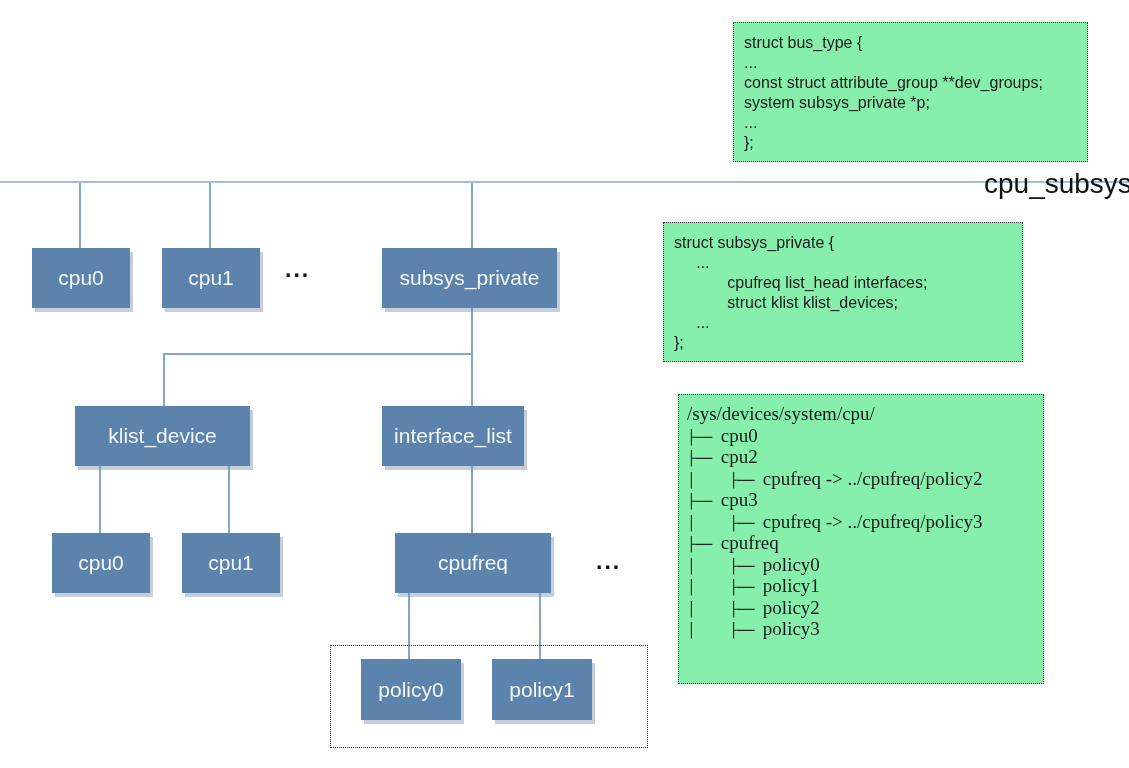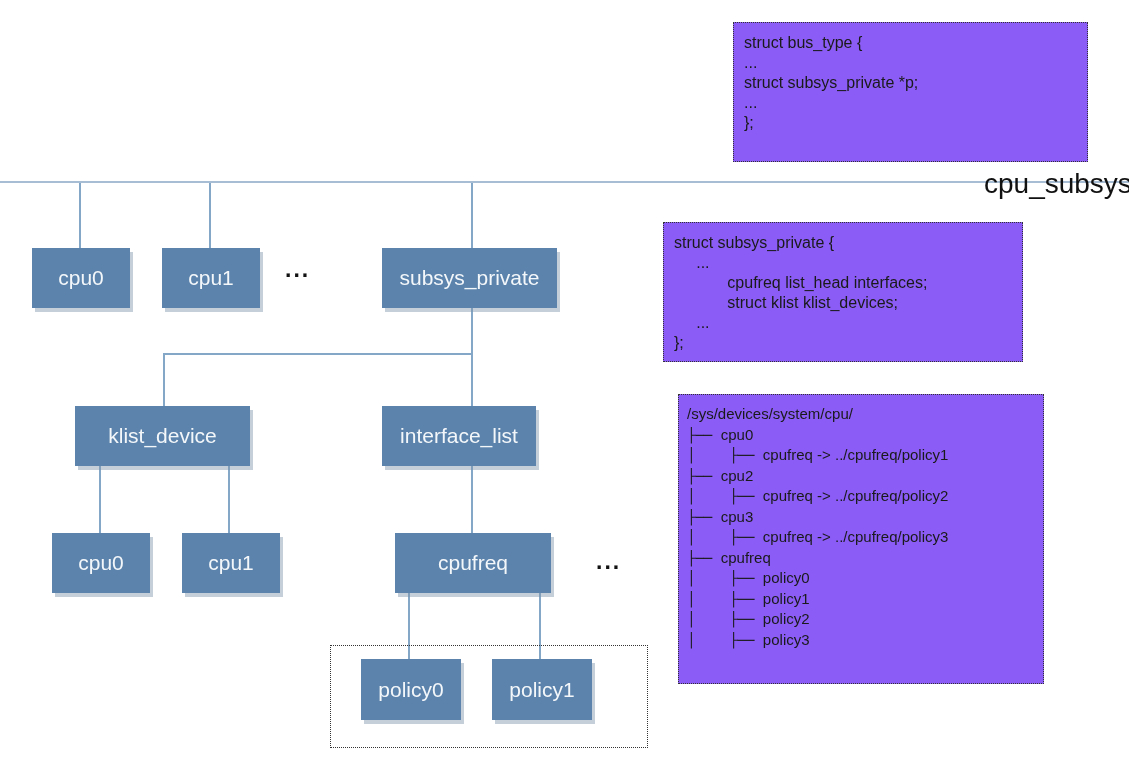--- a/index.html
+++ b/index.html
@@ -12,21 +12,21 @@
   .node {
     position:absolute; background:#5B83AC; color:#f4f7fa;
     display:flex; align-items:center; justify-content:center;
     font-size:21px; box-shadow:3px 4px 0 rgba(125,148,170,0.45);
     white-space:nowrap;
   }
   #n-cpu0-bus  { left:32px;  top:248px; width:98px;  height:60px; }
   #n-cpu1-bus  { left:162px; top:248px; width:98px;  height:60px; }
   #n-subsys    { left:382px; top:248px; width:175px; height:60px; }
   #n-klist     { left:75px;  top:406px; width:175px; height:60px;align-items:center; }
-  #n-iface     { left:382px; top:406px; width:154px; height:60px; }
+  #n-iface     { left:382px; top:406px; width:142px; height:60px; }
   #n-cpu0-dev  { left:52px;  top:533px; width:98px;  height:60px; }
   #n-cpu1-dev  { left:182px; top:533px; width:98px;  height:60px; }
   #n-cpufreq   { left:395px; top:533px; width:156px; height:60px; }
   #n-policy0   { left:361px; top:659px; width:100px; height:61px; }
   #n-policy1   { left:492px; top:659px; width:100px; height:61px; }
 
   
   .vline { position:absolute; width:2px; background:#84A6C7; }
   .hline { position:absolute; height:2px; background:#84A6C7; }
   #bus-line   { position:absolute; left:0; top:181px; width:1129px; height:2px; background:#A7BDD4; }
@@ -48,36 +48,36 @@
     white-space:nowrap;
   }
 
   
   .dots { position:absolute; font-size:23px; font-weight:bold; color:#111;
           letter-spacing:2px; line-height:23px; }
   #dots-bus     { left:285px; top:258px; }
   #dots-cpufreq { left:596px; top:550px; }
 
   
-  .dotted { position:absolute; border:1px dotted #333; background:#8b5cf6; box-sizing:border-box; }
+  .dotted { position:absolute; border:1px dotted #333; background:#86efac; box-sizing:border-box; }
   #box-bus-type      { left:733px; top:22px;  width:355px; height:140px; }
   #box-subsys-struct { left:663px; top:222px; width:360px; height:140px; }
   #box-tree          { left:678px; top:394px; width:366px; height:290px; }
   #box-policies      { left:330px; top:645px; width:318px; height:103px; background:transparent; }
 
   .code { padding:10px 6px 0 10px; }
   .code .cline {
     font-size:16px; line-height:20px; color:#1a1a1a; white-space:pre;
     font-family:"Liberation Sans", sans-serif;
   }
 
   #box-tree .tree { padding:9px 4px 0 8px; }
   .tline { line-height:19.5px; white-space:pre; color:#1a1a1a; }
   .tline .pfx { font-family:"DejaVu Sans Mono", monospace; font-size:14px; }
-  .tline .txt { font-family:Liberation Sans, sans-serif; font-size:15px; }
+  .tline .txt { font-family:Liberation Serif, serif; font-size:19px; }
 
   
   .vline,.hline,#bus-line { z-index:1; }
   .node,.dotted,#bus-label,.dots { z-index:2; }
 </style>
 </head>
 <body>
 
 <div id="canvas">
 
@@ -128,42 +128,42 @@
     <span>policy0</span>
   </div>
   <div class="node" id="n-policy1">
     <span>policy1</span>
   </div>
 
   <div class="dotted" id="box-bus-type">
     <div class="code">
       <div class="cline">struct bus_type {</div>
       <div class="cline">...</div>
-      <div class="cline">struct subsys_private *p;</div>
+      <div class="cline">const struct attribute_group **dev_groups;</div>
+      <div class="cline">system subsys_private *p;</div>
       <div class="cline">...</div>
       <div class="cline">};</div>
     </div>
   </div>
 
   <div class="dotted" id="box-subsys-struct">
     <div class="code">
       <div class="cline">struct subsys_private {</div>
       <div class="cline">     ...</div>
       <div class="cline">            cpufreq list_head interfaces;</div>
       <div class="cline">            struct klist klist_devices;</div>
       <div class="cline">     ...</div>
       <div class="cline">};</div>
     </div>
   </div>
 
   <div class="dotted" id="box-tree">
     <div class="tree">
       <div class="tline"><span class="pfx"></span><span class="txt">/sys/devices/system/cpu/</span></div>
       <div class="tline"><span class="pfx">├── </span><span class="txt">cpu0</span></div>
-      <div class="tline"><span class="pfx">│    ├── </span><span class="txt">cpufreq -&gt; ../cpufreq/policy1</span></div>
       <div class="tline"><span class="pfx">├── </span><span class="txt">cpu2</span></div>
       <div class="tline"><span class="pfx">│    ├── </span><span class="txt">cpufreq -&gt; ../cpufreq/policy2</span></div>
       <div class="tline"><span class="pfx">├── </span><span class="txt">cpu3</span></div>
       <div class="tline"><span class="pfx">│    ├── </span><span class="txt">cpufreq -&gt; ../cpufreq/policy3</span></div>
       <div class="tline"><span class="pfx">├── </span><span class="txt">cpufreq</span></div>
       <div class="tline"><span class="pfx">│    ├── </span><span class="txt">policy0</span></div>
       <div class="tline"><span class="pfx">│    ├── </span><span class="txt">policy1</span></div>
       <div class="tline"><span class="pfx">│    ├── </span><span class="txt">policy2</span></div>
       <div class="tline"><span class="pfx">│    ├── </span><span class="txt">policy3</span></div>
     </div>

